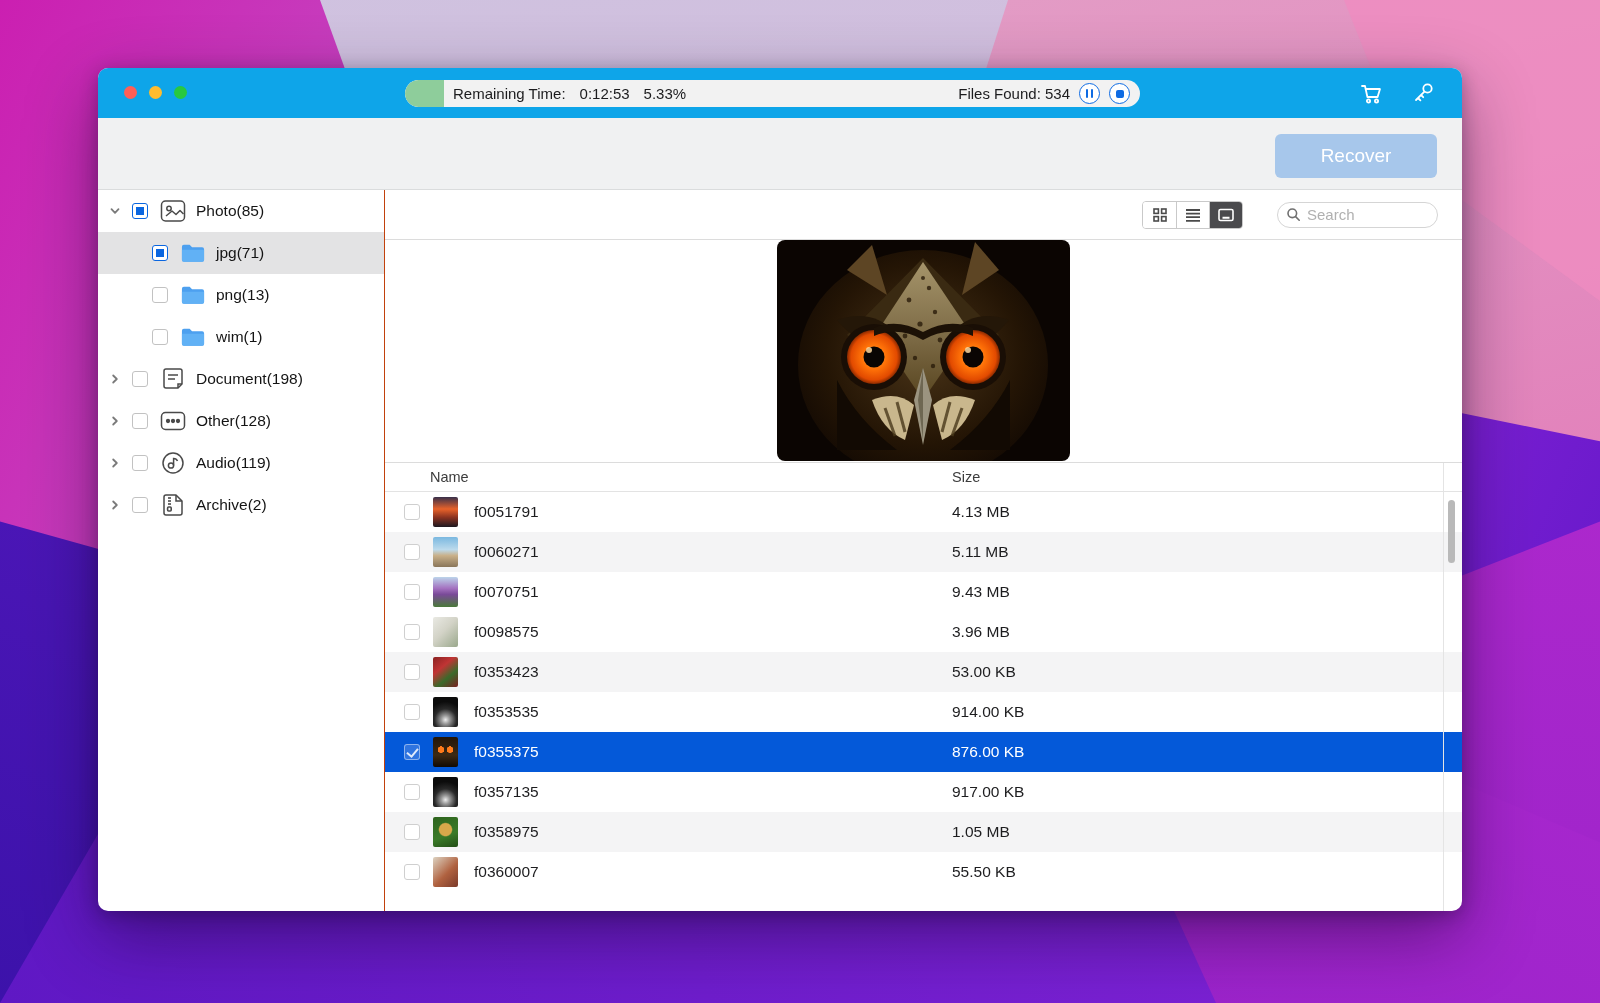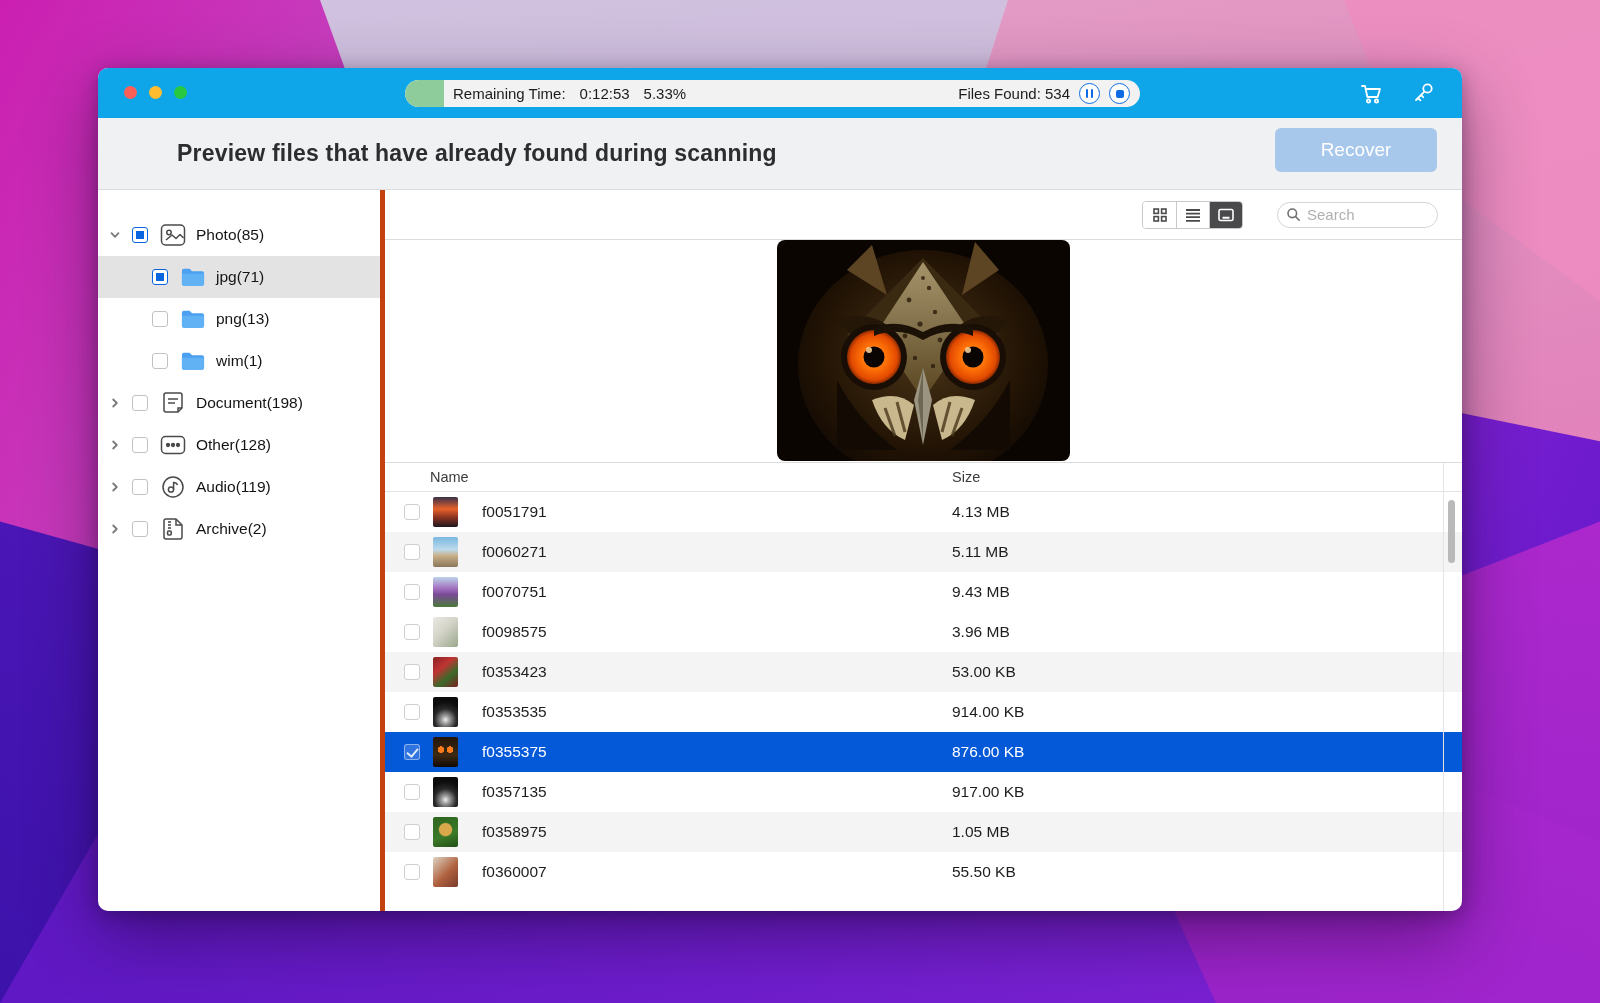--- a/index.html
+++ b/index.html
@@ -38,26 +38,26 @@
   .pause-glyph { display:flex; gap:2.5px; }
   .pause-glyph i { display:block; width:2.5px; height:9px; background:#0e6be3; border-radius:1px; }
   .stop-glyph { width:8px; height:8px; background:#0e6be3; border-radius:2px; }
   .tb-icons { position:absolute; right:26px; top:12px; display:flex; gap:26px; }
   .tb-icons svg { display:block; }
 
   
   .header { position:relative; height:72px; flex:0 0 72px; background:#f0f1f2; border-bottom:1px solid #dadcdd;
     display:flex; align-items:center; }
   .page-title { margin-left:79px; font-size:23px; font-weight:700; color:#2b2d2f; letter-spacing:.2px; }
-  .recover-btn { position:absolute; right:25px; top:10px; width:162px; height:44px; border:none; border-radius:6px;
+  .recover-btn { position:absolute; right:25px; top:16px; width:162px; height:44px; border:none; border-radius:6px;
     background:#a7c7eb; color:#fff; font-size:19px; font-family:inherit; }
 
   
   .body { flex:1; display:flex; min-height:0; }
-  .sidebar { width:287px; flex:0 0 287px; border-right:5px solid #c2410c; padding-top:24px; overflow:hidden; }
+  .sidebar { width:287px; flex:0 0 287px; border-right:1px solid #c2410c; padding-top:0; overflow:hidden; }
   .tree-row { position:relative; height:42px; display:flex; align-items:center; font-size:15.5px; color:#141414; }
   .tree-row.selected { background:#e3e3e4; }
   .chev { width:14px; height:14px; margin-left:10px; flex:0 0 14px; display:flex; align-items:center; justify-content:center; }
   .chev.none { visibility:hidden; }
   .indent1 .chev { margin-left:30px; visibility:hidden; }
   .cbx { width:16px; height:16px; margin-left:10px; flex:0 0 16px; border:1.5px solid #c2c2c2; border-radius:3px;
     background:#fff; display:flex; align-items:center; justify-content:center; }
   .cbx.indeterminate { border-color:#0a66e0; }
   .cbx.indeterminate::after { content:""; width:8px; height:8px; background:#0a66e0; }
   .tree-ico { width:26px; margin-left:12px; flex:0 0 26px; display:flex; align-items:center; justify-content:center; }
@@ -88,21 +88,21 @@
 
   .rows { position:relative; flex:1; overflow:hidden; }
   .frow { position:relative; height:40px; display:flex; align-items:center; font-size:15.5px; color:#1d1d1f; background:#fff; }
   .frow.alt { background:#f4f4f5; }
   .frow.selected { background:#0459d9; color:#fff; }
   .row-cbx { width:16px; height:16px; margin-left:19px; flex:0 0 16px; border:1.5px solid #cfcfcf; border-radius:3px; background:#fff; }
   .frow.selected .row-cbx { border-color:rgba(255,255,255,.45); background:#2f74e0; position:relative; }
   .frow.selected .row-cbx::after { content:""; position:absolute; left:4px; top:1px; width:5px; height:9px;
     border:solid rgba(255,255,255,.85); border-width:0 2px 2px 0; transform:rotate(40deg); }
   .thumb { width:25px; height:30px; margin-left:13px; flex:0 0 25px; border-radius:2px; }
-  .row-name { margin-left:24px; }
+  .row-name { margin-left:16px; }
   .row-size { position:absolute; left:567px; }
 
   .scroll-thumb { position:absolute; left:1063px; top:8px; width:7px; height:63px; border-radius:4px; background:#b9b9b9; }
 
   
   .t-sunset { background:linear-gradient(180deg,#38304a 0%,#e8622a 40%,#8a3220 68%,#1d1820 100%); }
   .t-beach  { background:linear-gradient(180deg,#7ab8e0 0%,#bcdaec 42%,#c9b089 62%,#8a765a 100%); }
   .t-tree   { background:linear-gradient(180deg,#bcd4ea 0%,#a471c0 38%,#7a4a98 58%,#4a7a3a 100%); }
   .t-sky    { background:linear-gradient(180deg,#6aa8d8 0%,#b8d4e8 48%,#44543c 78%,#17171a 100%); }
   .t-blossom{ background:linear-gradient(135deg,#e9e9e3 0%,#d3d3c7 45%,#9aa88c 100%); }
@@ -167,21 +167,20 @@
         <span>
           <svg width="26" height="26" viewBox="0 0 26 26" fill="none" stroke="#fff" stroke-width="1.8" stroke-linecap="round">
             <circle cx="17.5" cy="8.5" r="4.2"></circle>
             <path d="M14.4 11.6 L6 20 M8 18 l2.4 2.4 M11 15 l2.2 2.2"></path>
           </svg>
         </span>
       </div>
     </div>
 
     <div class="header">
-      <div class="page-title">Preview files that have already found during scanning</div>
       <button class="recover-btn">Recover</button>
     </div>
 
     <div class="body">
       <div class="sidebar">
           <div class="tree-row">
             <span class="chev">
               <svg width="12" height="12" viewBox="0 0 12 12" fill="none" stroke="#7a7a7a" stroke-width="1.8" stroke-linecap="round" stroke-linejoin="round">
                 <path d="M2.5 4.2 L6 7.8 L9.5 4.2"></path>
               </svg>

